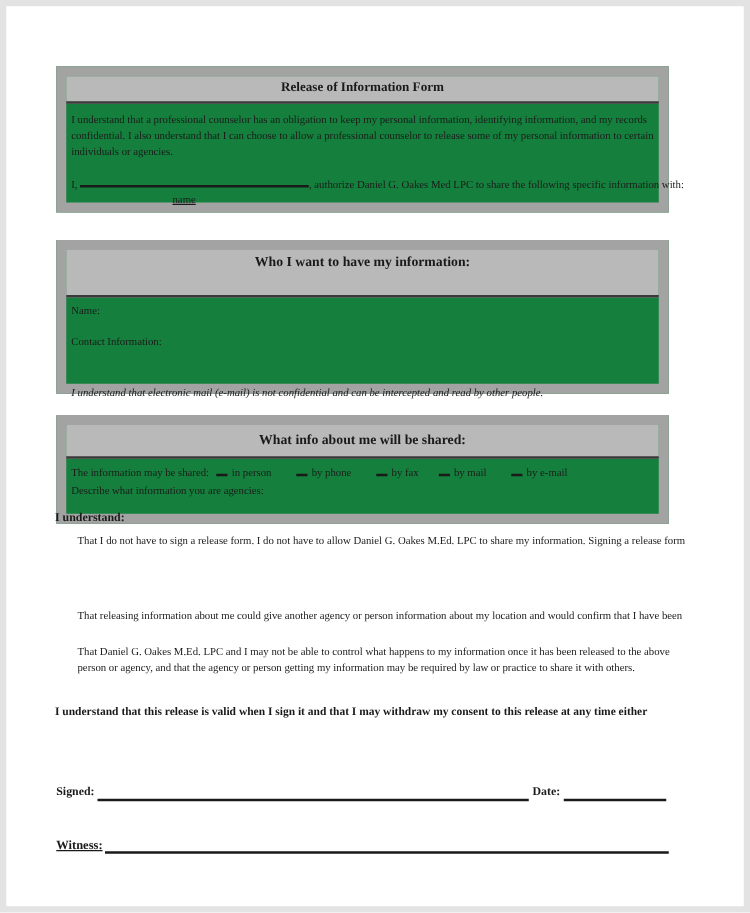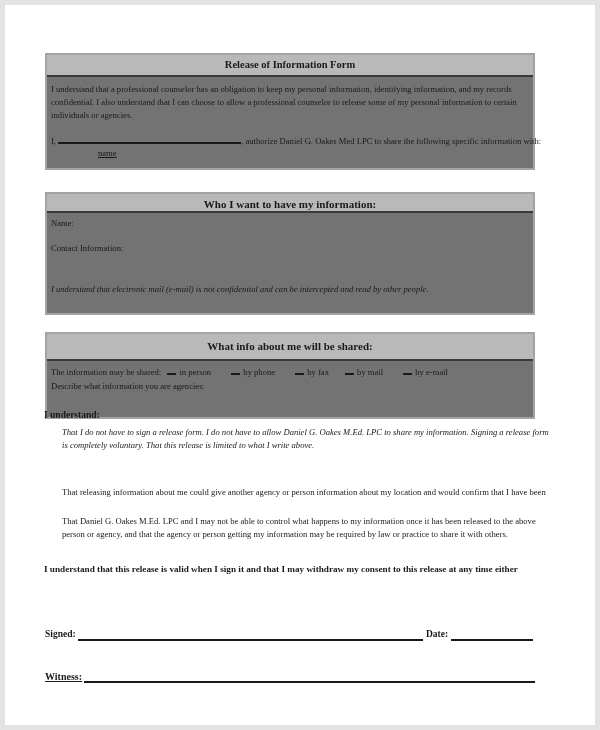--- a/index.html
+++ b/index.html
@@ -11,37 +11,37 @@
     }
     .page {
       position: relative;
       width: 590px; height: 720px;
       border: 5px solid #e3e3e3;
       background: #fff;
     }
     .box {
       position: absolute;
       left: 40px; width: 490px;
-      border: 2px solid #a3a3a3;
+      border: 8px solid #a3a3a3;
       box-sizing: border-box;
-      background: #737373;
+      background: #15803d;
     }
     .box-header {
       background: #b9b9b9;
       border-bottom: 2px solid #3a3a3a;
       text-align: center;
       font-weight: bold;
       color: #1a1a1a;
       box-sizing: border-box;
     }
     .box-body { padding: 0 4px; font-size: 8.6px; line-height: 12.5px; }
     #box1 { top: 48px; height: 117px; }
     #box1 .box-header { height: 22px; line-height: 20px; font-size: 10.5px; }
     #box2 { top: 187px; height: 123px; }
-    #box2 .box-header { height: 19px; line-height: 20px; font-size: 11px; }
+    #box2 .box-header { height: 38px; line-height: 20px; font-size: 11px; }
     #box3 { top: 327px; height: 87px; }
     #box3 .box-header { height: 27px; line-height: 25px; font-size: 11px; }
 
     .abs { position: absolute; white-space: nowrap; }
     .line {
       display: inline-block; border-bottom: 2px solid #1a1a1a;
       vertical-align: baseline;
     }
     .small { font-size: 8.6px; }
     .italic { font-style: italic; }
@@ -61,21 +61,21 @@
   <div class="box" id="box1">
     <div class="box-header">Release of Information Form</div>
     <div class="box-body" style="position:relative; height:117px;padding-left:44px;">
       <div class="abs" style="left:4px; top:6px;">I understand that a professional counselor has an obligation to keep my personal information, identifying information, and my records</div>
       <div class="abs" style="left:4px; top:19px;text-align:center;">confidential.  I also understand that I can choose to allow a professional counselor to release some of my personal information to certain</div>
       <div class="abs" style="left:4px; top:32px;">individuals or agencies.</div>
       <div class="abs" style="left:4px; top:56px;">
         <span>I,</span>
         <span class="line" style="width:183px; height:9px;"></span><span>, authorize Daniel G. Oakes Med LPC to share the following specific information with:</span>
       </div>
-      <div class="abs small" style="left:51px; top:70px;text-decoration:underline;">name</div>
+      <div class="abs small" style="left:85px; top:70px;text-decoration:underline;">name</div>
     </div>
   </div>
 
   <div class="box" id="box2">
     <div class="box-header">Who I want to have my information:</div>
     <div class="box-body" style="position:relative; height:85px;">
       <div class="abs" style="left:4px; top:4px;">Name:</div>
       <div class="abs" style="left:34px; top:4px; width:440px; height:12px;"></div>
       <div class="abs" style="left:4px; top:29px;">Contact Information:</div>
       <div class="abs" style="left:80px; top:29px; width:394px; height:30px;"></div>
@@ -94,23 +94,22 @@
         <span style="margin-left:14px;"><span class="opt-blank"></span><span>by mail</span></span>
         <span style="margin-left:18px;"><span class="opt-blank"></span><span>by e-mail</span></span>
       </div>
       <div class="abs" style="left:4px; top:19px;">Describe what information you are agencies:</div>
       <div class="abs" style="left:155px; top:19px; width:320px; height:30px;"></div>
     </div>
   </div>
 
   <div class="abs bold" style="left:39px; top:405px; font-size:9.5px;">I understand:</div>
 
-  <div class="abs para" style="left:57px; top:421px;font-style:italic;">
+  <div class="abs para" style="left:57px; top:421px;">
     <div>That I do not have to sign a release form.  I do not have to allow Daniel G. Oakes M.Ed. LPC to share my information. Signing a release form</div>
-    <div>is completely voluntary. That this release is limited to what I write above.</div>
   </div>
   <div class="abs para" style="left:57px; top:481px;">
     <div>That releasing information about me could give another agency or person information about my location and would confirm that I have been</div>
   </div>
   <div class="abs para" style="left:57px; top:510px;">
     <div>That Daniel G. Oakes M.Ed. LPC  and I may not be able to control what happens to my information once it has been released to the above</div>
     <div>person or agency, and that the agency or person getting my information may be required by law or practice to share it with others.</div>
   </div>
 
   <div class="abs bold" style="left:39px; top:558px; font-size:9.2px; line-height:13px;">

